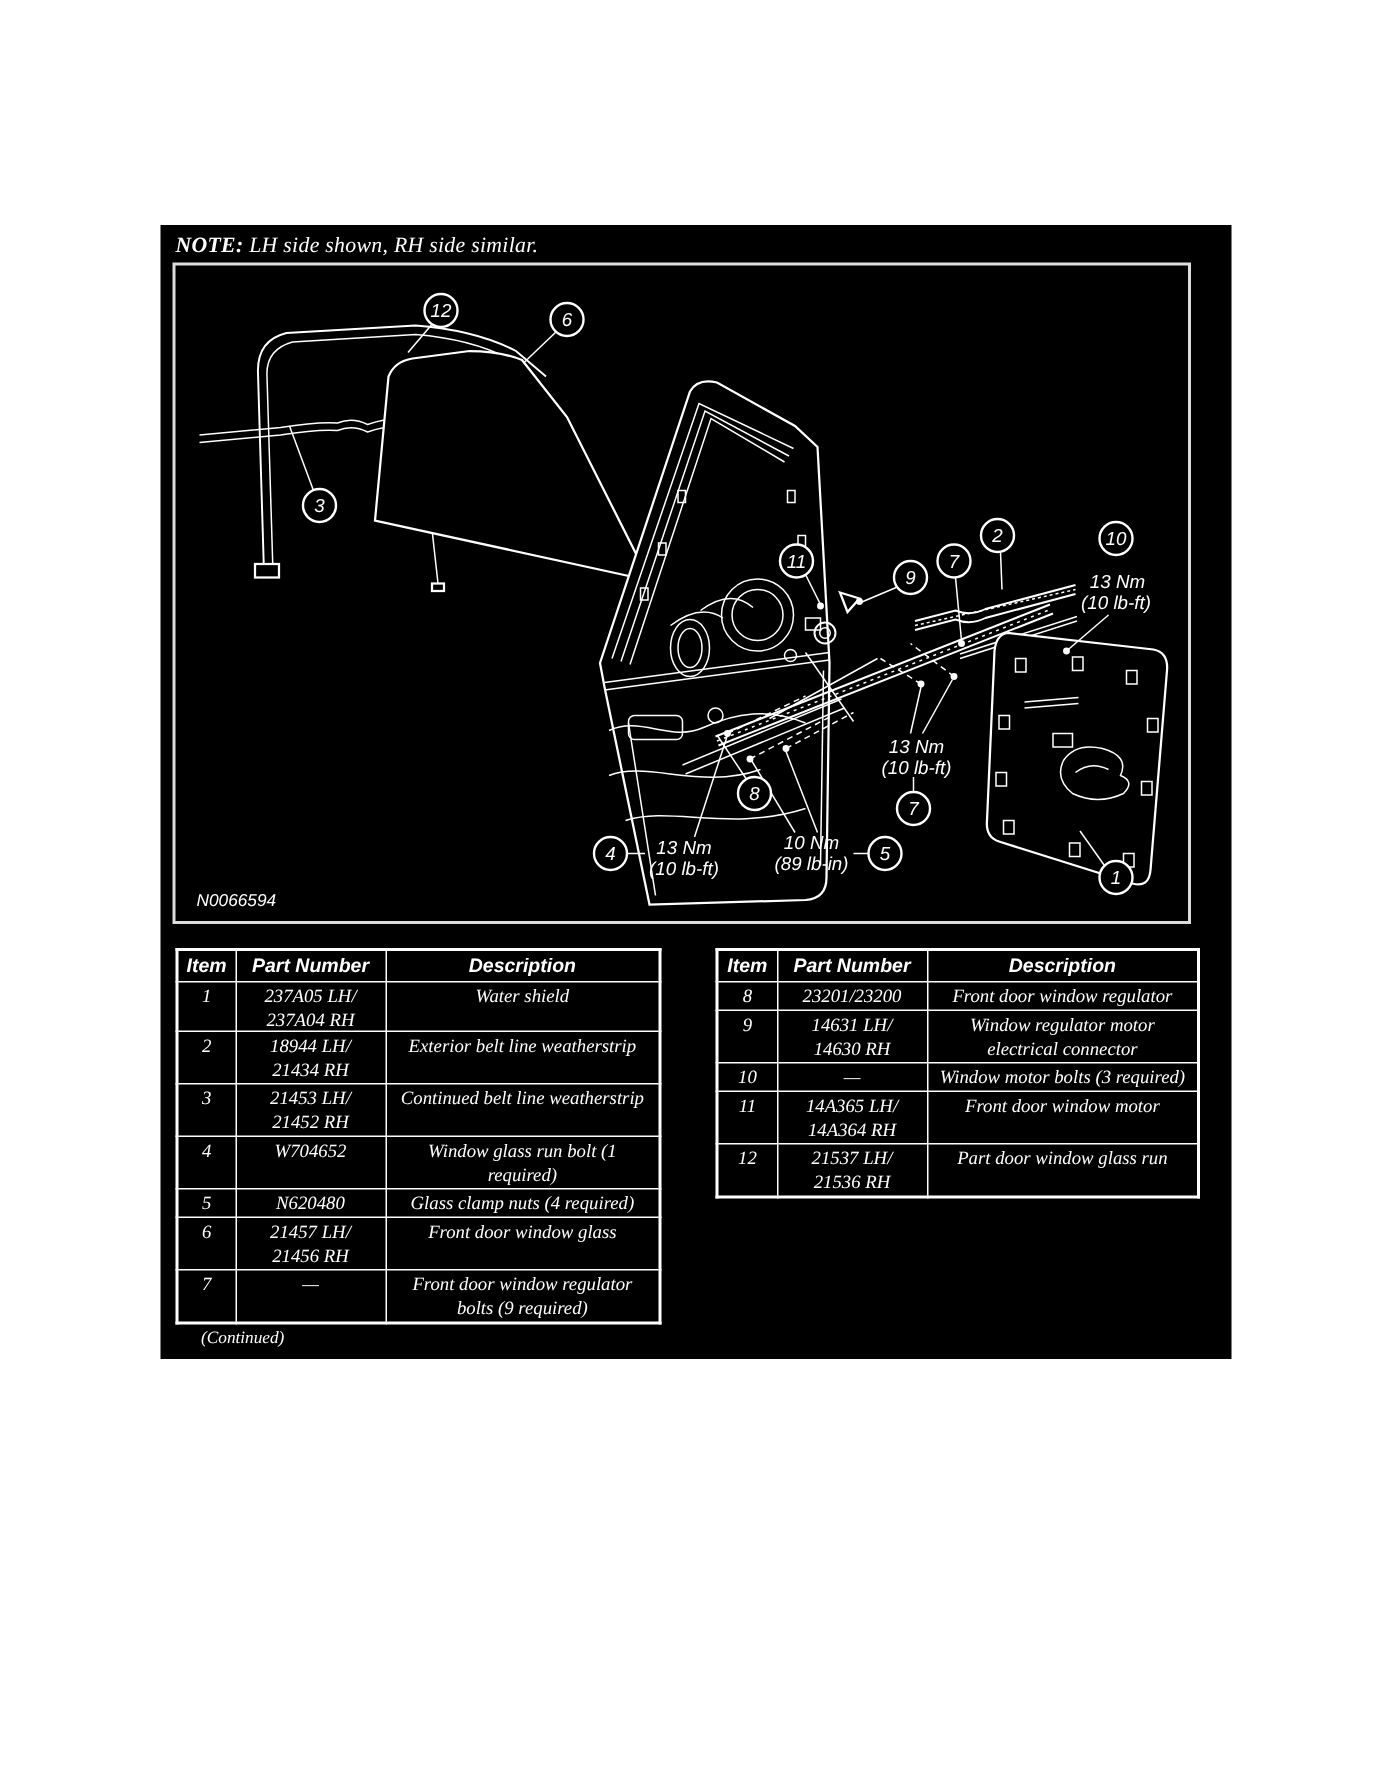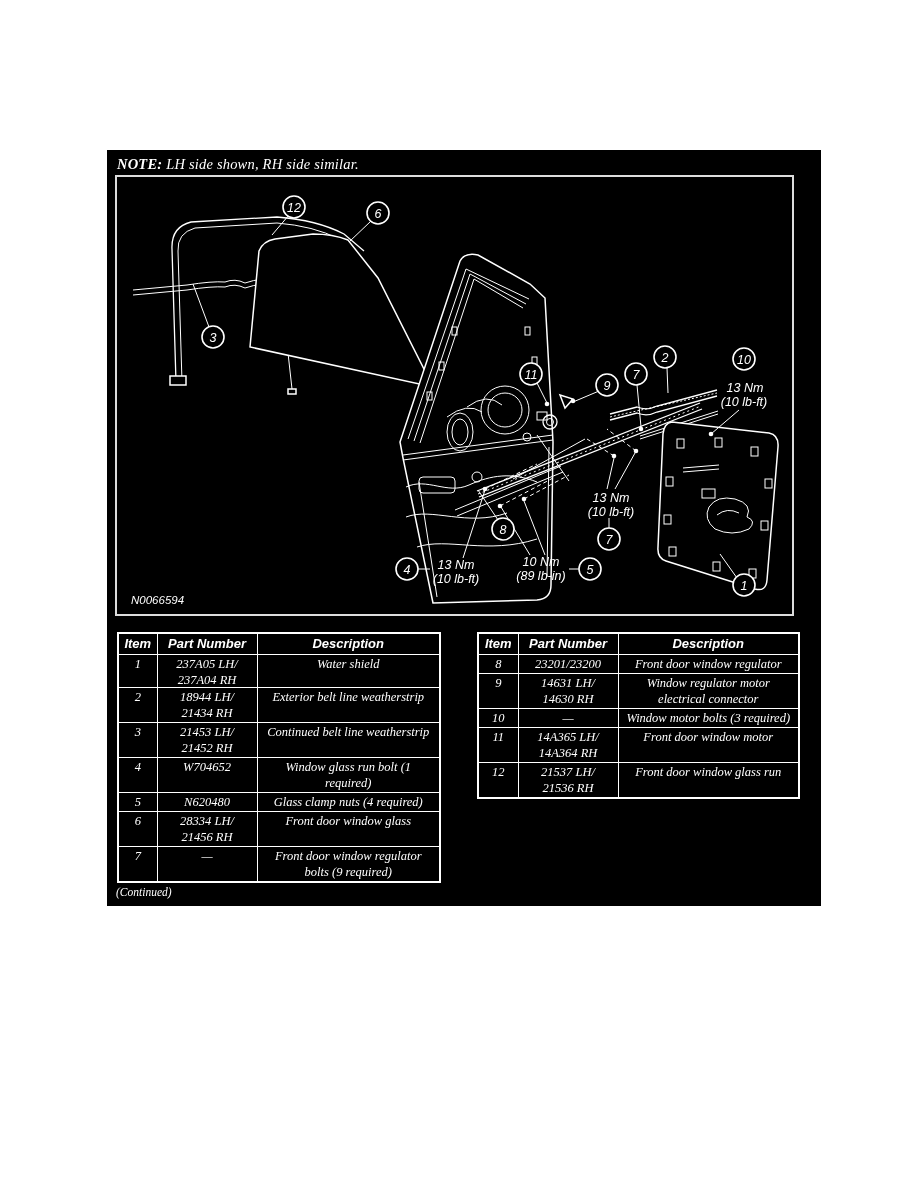--- a/index.html
+++ b/index.html
@@ -34,21 +34,21 @@
   }
   .parts-table th{
     font-family:"Liberation Sans", sans-serif;font-weight:bold;font-size:13px;
     padding:2px 4px;white-space:nowrap;
   }
   .parts-table th.c, .parts-table td.c{text-align:center;}
   .parts-table td.part{white-space:pre-line;}
   .part-inner{white-space:pre-line;}
   .part-inner.clip{max-height:30px;overflow:hidden;}
   .continued{
-    position:absolute;left:9px;top:736px;font-size:11.5px;color:#fff;
+    position:absolute;left:27px;top:736px;font-size:11.5px;color:#fff;
   }
   
   .ln{stroke:#fff;fill:none;stroke-width:1.3;}
   .ln2{stroke:#fff;fill:none;stroke-width:1;}
   .blk{fill:#000;stroke:#fff;stroke-width:1.5;}
   .dash{stroke:#fff;fill:none;stroke-width:1;stroke-dasharray:4 3;}
   .dot{fill:#fff;}
   .callout circle{fill:#000;stroke:#fff;stroke-width:1.6;}
   .callout text{
     fill:#fff;font-family:"Liberation Sans", sans-serif;font-size:12.5px;
@@ -311,21 +311,21 @@
         <td class="part">W704652</td>
         <td>Window glass run bolt (1 required)</td>
       </tr>
       <tr>
         <td class="c">5</td>
         <td class="part">N620480</td>
         <td>Glass clamp nuts (4 required)</td>
       </tr>
       <tr>
         <td class="c">6</td>
-        <td class="part">28334 LH/
+        <td class="part">21457 LH/
 21456 RH</td>
         <td>Front door window glass</td>
       </tr>
       <tr>
         <td class="c">7</td>
         <td class="part">—</td>
         <td>Front door window regulator bolts (9 required)</td>
       </tr>
     </tbody>
   </table>
@@ -363,19 +363,19 @@
       <tr>
         <td class="c">11</td>
         <td class="part">14A365 LH/
 14A364 RH</td>
         <td>Front door window motor</td>
       </tr>
       <tr>
         <td class="c">12</td>
         <td class="part">21537 LH/
 21536 RH</td>
-        <td>Front door window glass run</td>
+        <td>Part door window glass run</td>
       </tr>
     </tbody>
   </table>
 
   <div class="continued">(Continued)</div>
 </div>
 
 </body></html>

